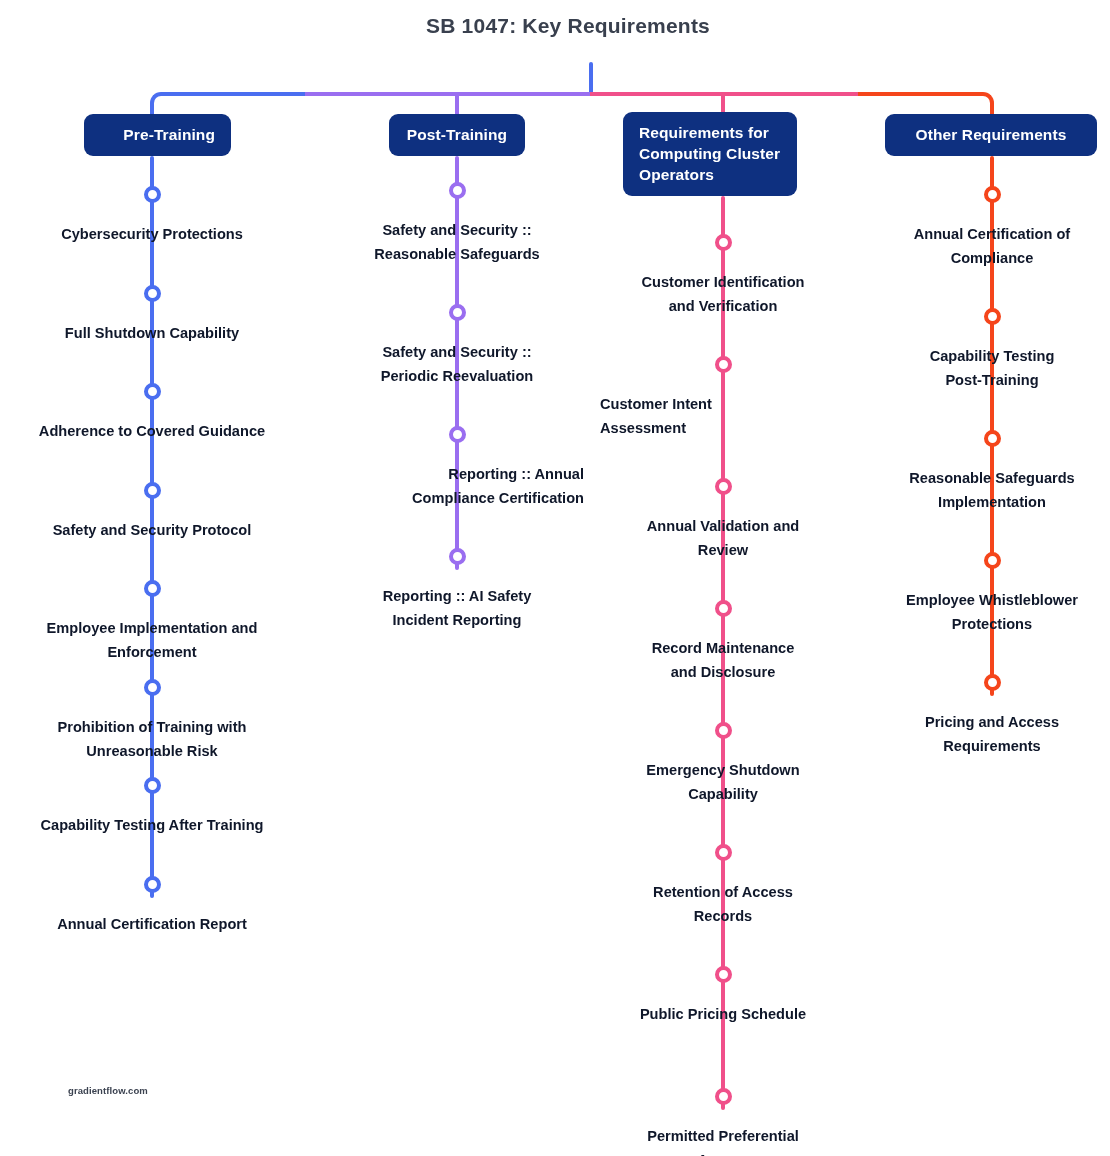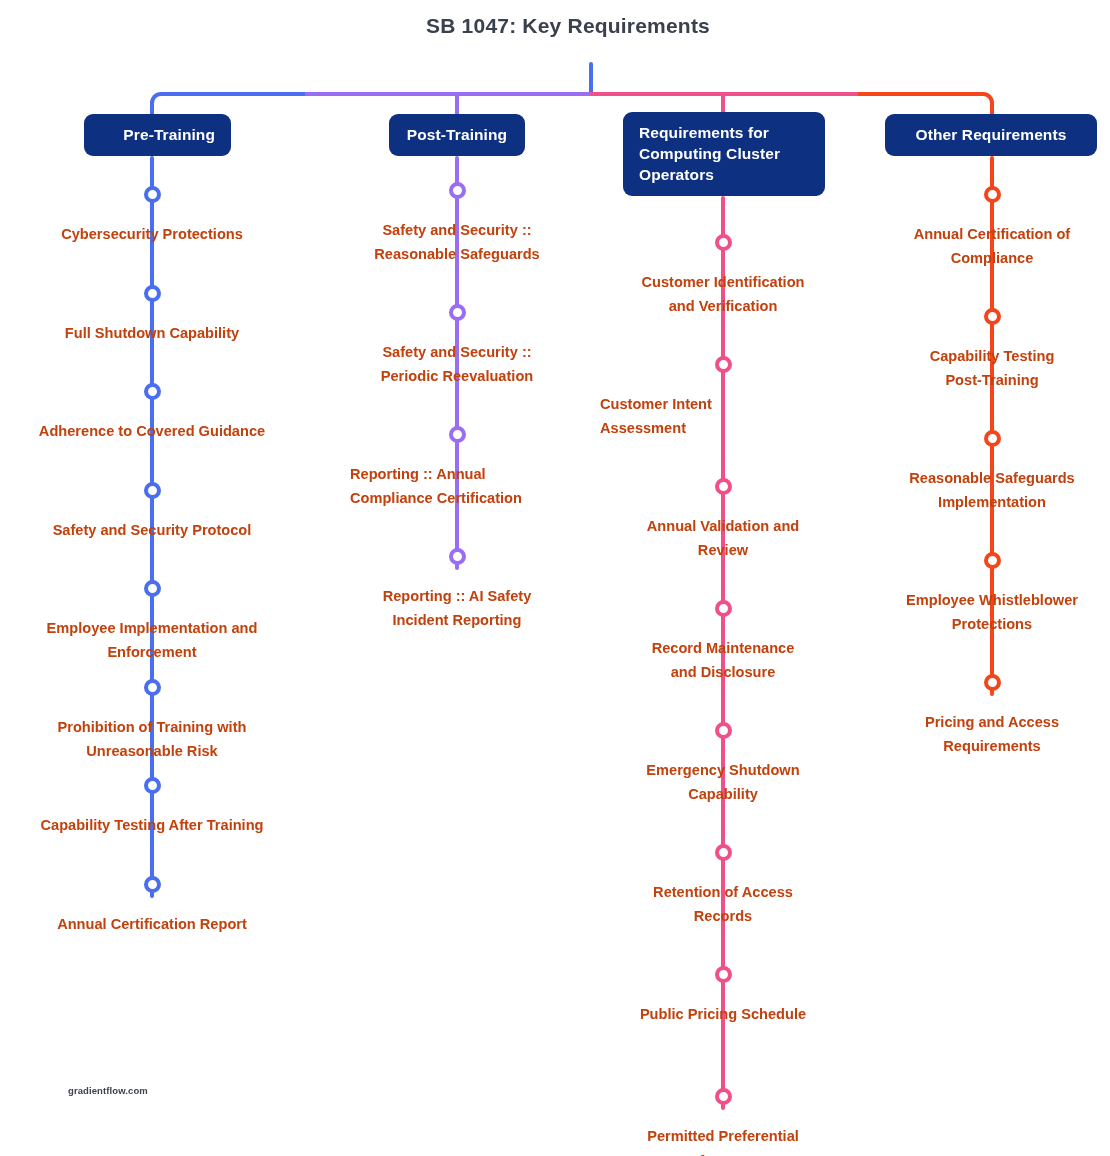--- a/index.html
+++ b/index.html
@@ -74,21 +74,21 @@
     border-width: 4px;
     border-style: solid;
     background: #ffffff;
     box-sizing: border-box;
     z-index: 2;
   }
   .item-label {
     position: absolute;
     font-size: 14.6px;
     font-weight: bold;
-    color: #c2410c;
+    color: #0f172a;
     line-height: 24px;
     z-index: 2;
     white-space: pre-line;
   }
 
   #watermark {
     position: absolute;
     left: 68px;
     top: 1085px;
     font-size: 9.5px;
@@ -139,28 +139,28 @@
     <div>
       <div class="col-head" style="left: 389px; top: 114px; width: 136px; text-align: center;">Post-Training</div>
       <div class="col-line" style="left: 455px; top: 156px; height: 414px; background: rgb(154, 110, 240);"></div>
       <div class="node" style="left: 448.5px; top: 182px; border-color: rgb(154, 110, 240);"></div>
       <div class="item-label" style="left: 330px; width: 254px; top: 218px; text-align: center;">Safety and Security ::
 Reasonable Safeguards</div>
       <div class="node" style="left: 448.5px; top: 304px; border-color: rgb(154, 110, 240);"></div>
       <div class="item-label" style="left: 330px; width: 254px; top: 340px; text-align: center;">Safety and Security ::
 Periodic Reevaluation</div>
       <div class="node" style="left: 448.5px; top: 426px; border-color: rgb(154, 110, 240);"></div>
-      <div class="item-label" style="left: 350px; width: 254px; top: 462px; text-align: left;">Reporting :: Annual
+      <div class="item-label" style="left: 330px; width: 254px; top: 462px; text-align: right;">Reporting :: Annual
 Compliance Certification</div>
       <div class="node" style="left: 448.5px; top: 548px; border-color: rgb(154, 110, 240);"></div>
       <div class="item-label" style="left: 330px; width: 254px; top: 584px; text-align: center;">Reporting :: AI Safety
 Incident Reporting</div>
     </div>
     <div>
-      <div class="col-head" style="left: 623px; top: 112px; width: 202px; text-align: left;">Requirements for
+      <div class="col-head" style="left: 623px; top: 112px; width: 174px; text-align: left;">Requirements for
 Computing Cluster
 Operators</div>
       <div class="col-line" style="left: 721px; top: 196px; height: 914px; background: rgb(240, 80, 138);"></div>
       <div class="node" style="left: 714.5px; top: 234px; border-color: rgb(240, 80, 138);"></div>
       <div class="item-label" style="left: 600px; width: 246px; top: 270px; text-align: center;">Customer Identification
 and Verification</div>
       <div class="node" style="left: 714.5px; top: 356px; border-color: rgb(240, 80, 138);"></div>
       <div class="item-label" style="left: 600px; width: 246px; top: 392px; text-align: left;">Customer Intent
 Assessment</div>
       <div class="node" style="left: 714.5px; top: 478px; border-color: rgb(240, 80, 138);"></div>

